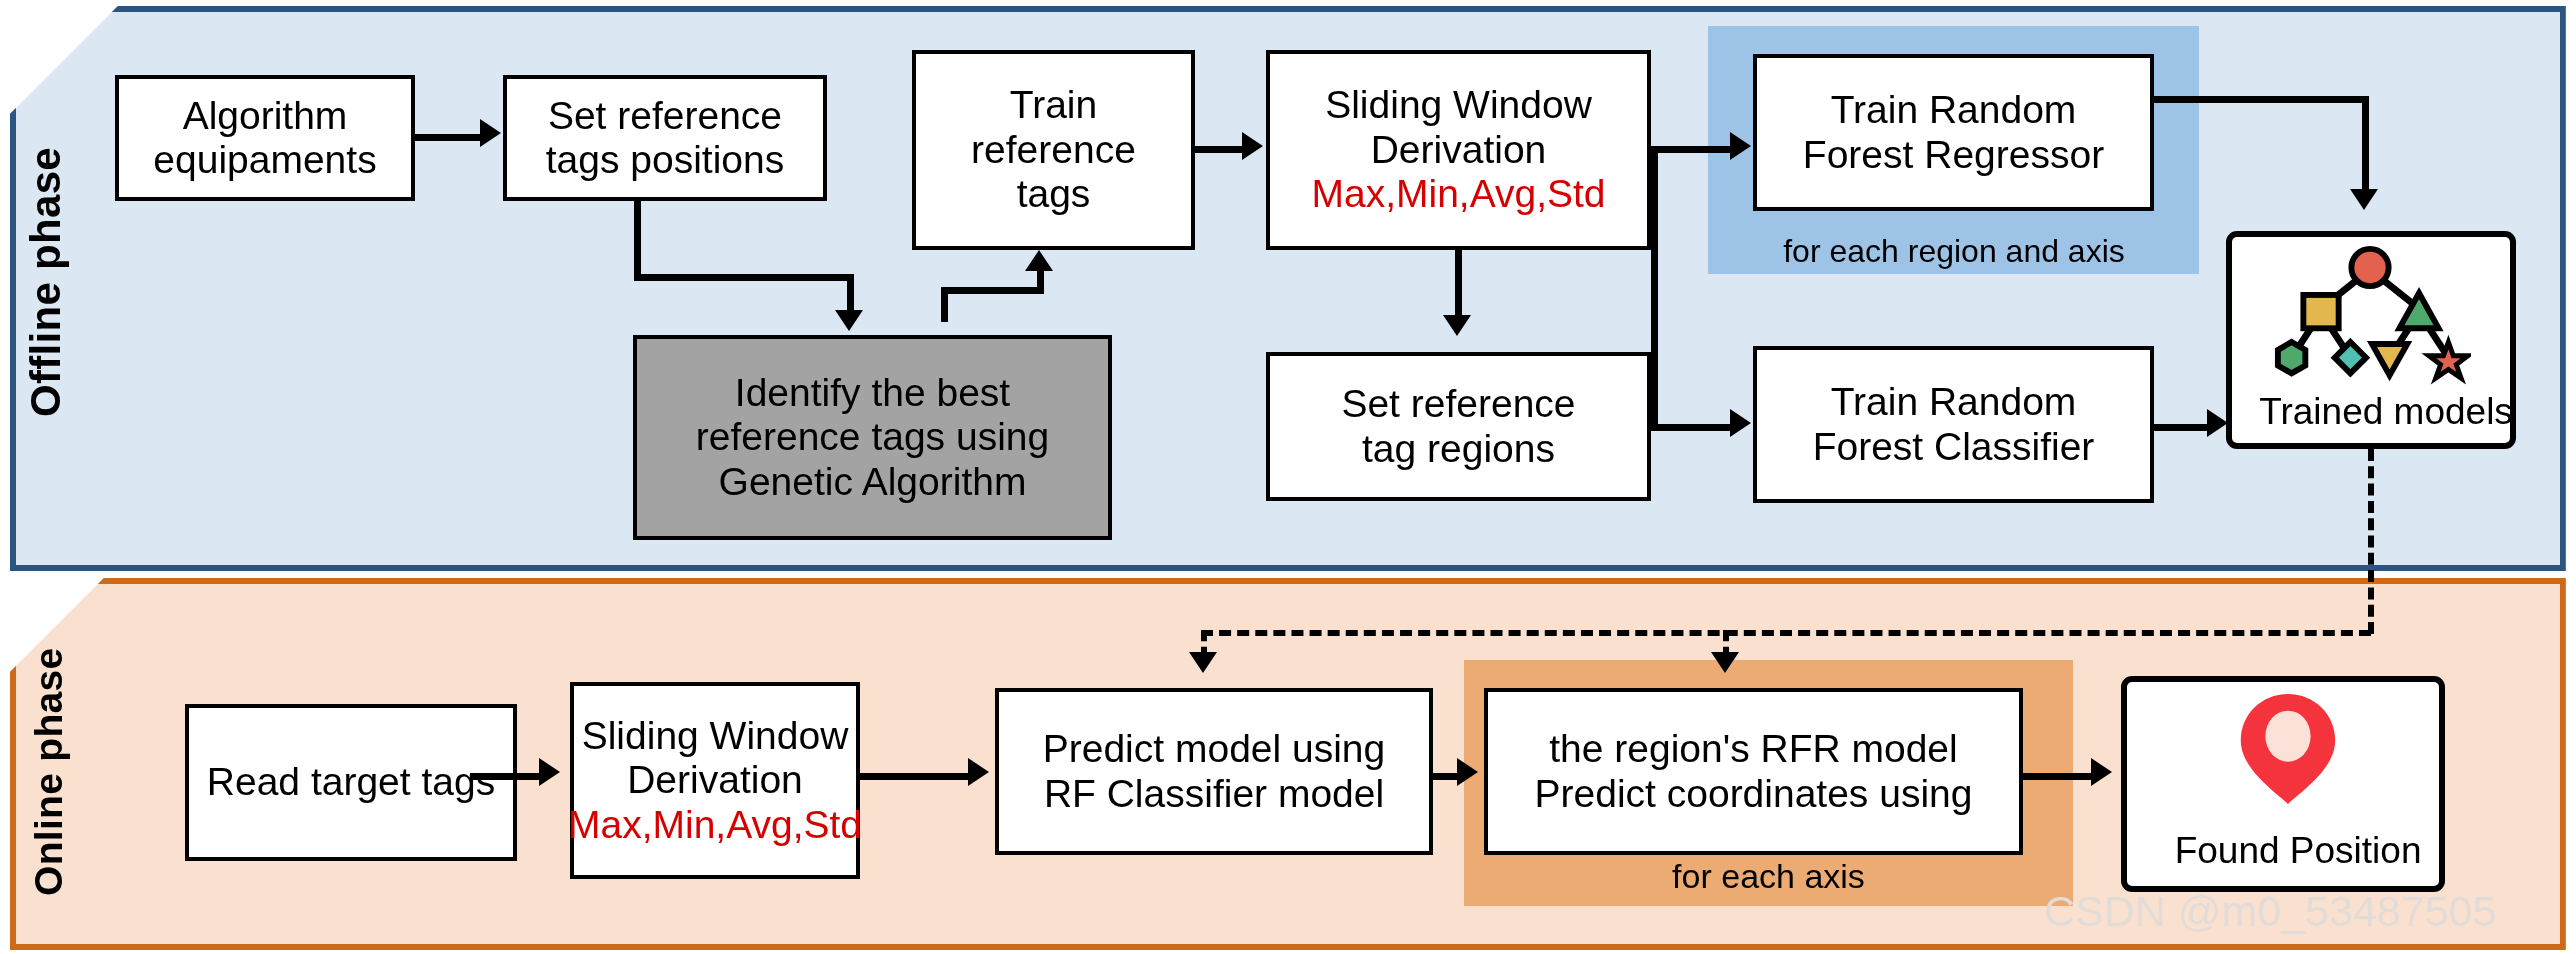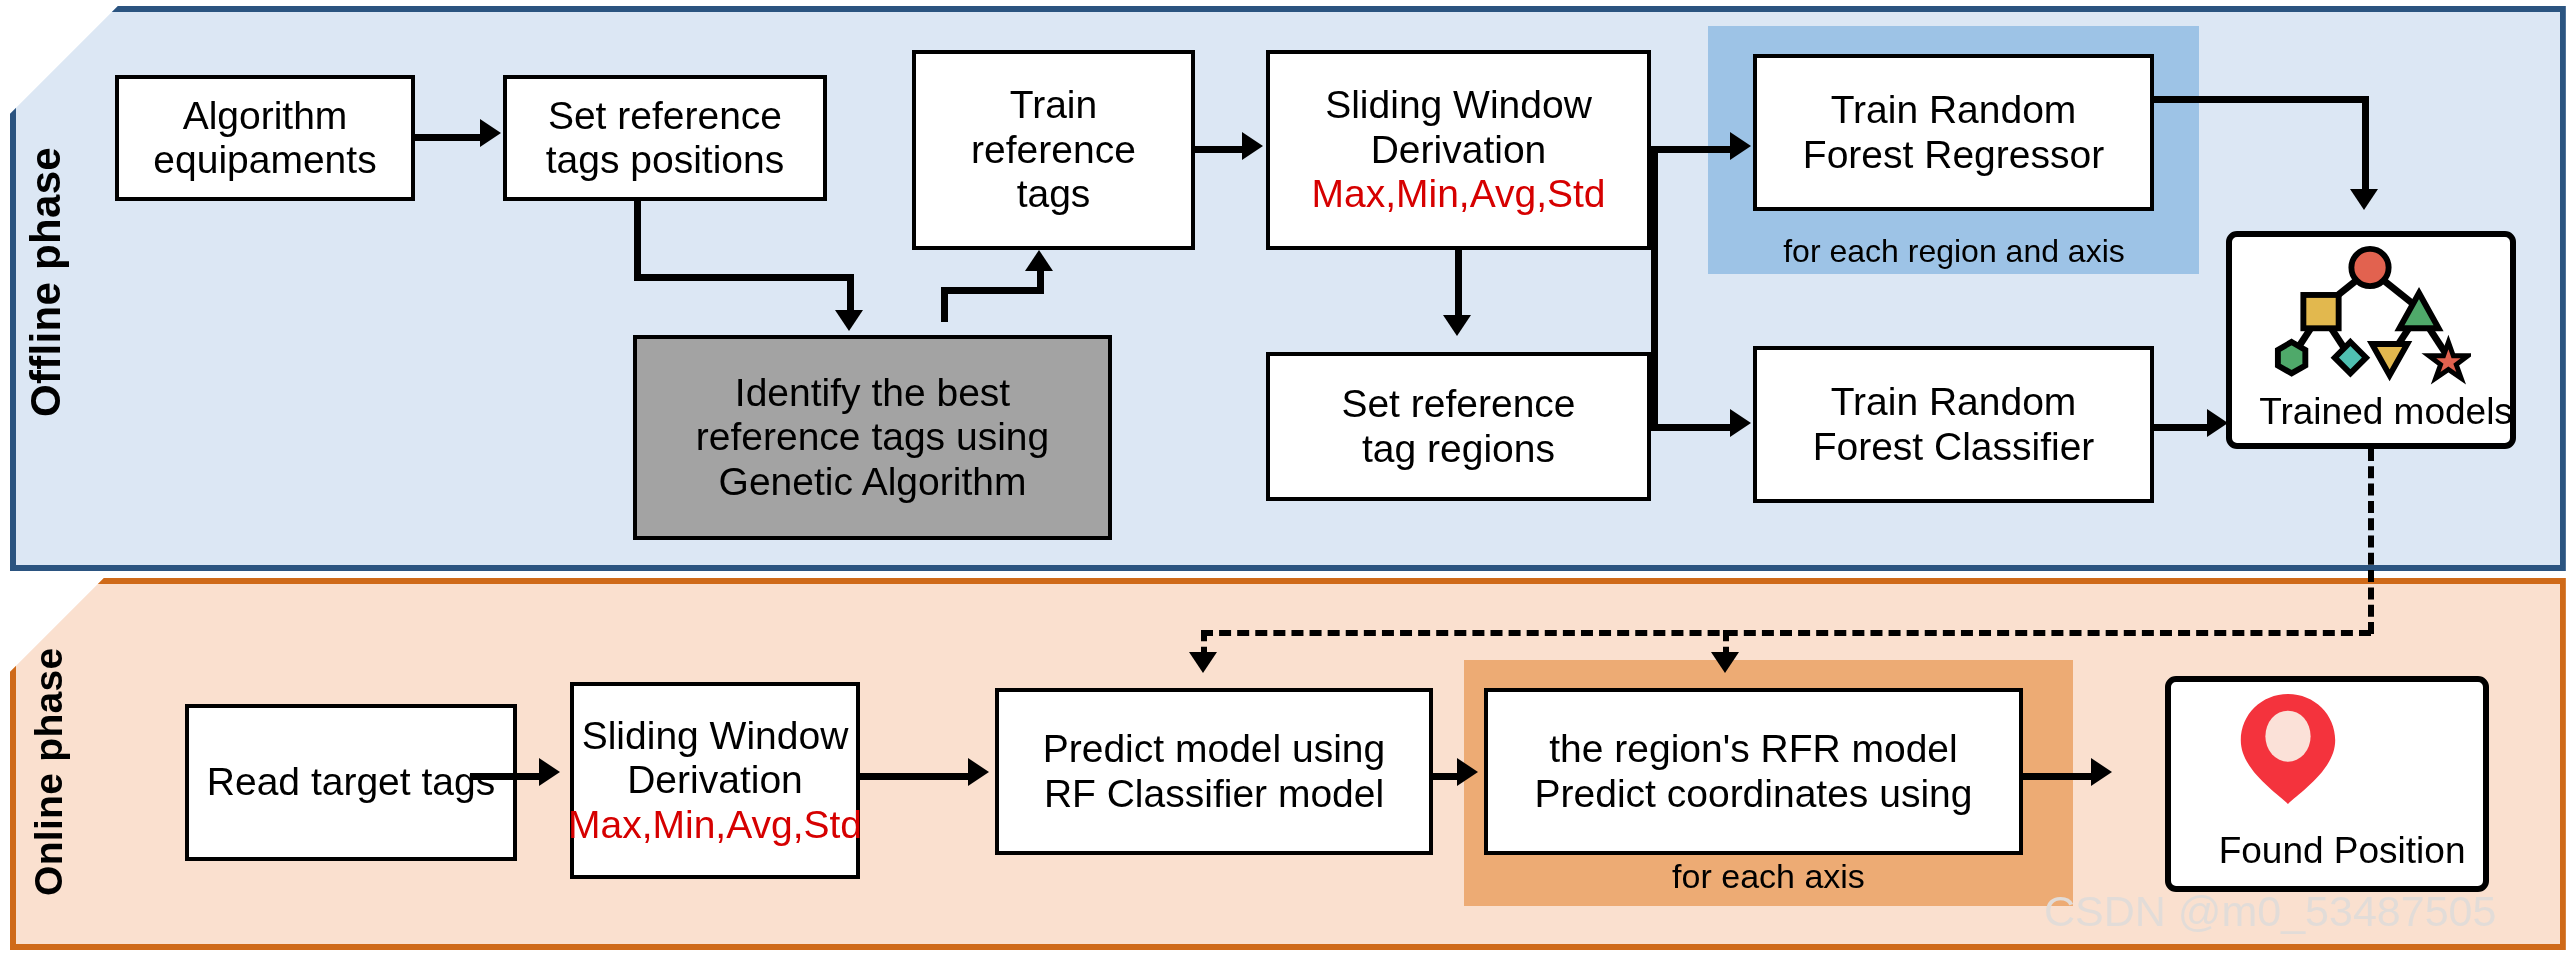--- a/index.html
+++ b/index.html
@@ -197,21 +197,21 @@
   <div class="node" style="left:995px;top:688px;width:438px;height:167px;font-size:39px;">
     <span class="ln">Predict model using</span>
     <span class="ln">RF Classifier model</span>
   </div>
 
   <div class="node" style="left:1484px;top:688px;width:539px;height:167px;font-size:39px;">
     <span class="ln">the region's RFR model</span>
     <span class="ln">Predict coordinates using</span>
   </div>
 
-  <div class="node rounded" style="left:2121px;top:676px;width:324px;height:216px;font-size:37px;justify-content:flex-end;padding-bottom:13.8px;margin-left:44px;">
+  <div class="node rounded" style="left:2121px;top:676px;width:324px;height:216px;font-size:37px;justify-content:flex-end;padding-bottom:13.8px;">
     <span class="ln">Found Position</span>
   </div>
 
   <svg class="icon" style="left:2229px;top:688px;" width="118" height="120" viewBox="0 0 120 122">
     <path d="M60 6 C33 6 12 27 12 53 C12 83 48 106 60 118 C72 106 108 83 108 53 C108 27 87 6 60 6 Z" fill="#f4333d"></path>
     <ellipse cx="60" cy="49" rx="23" ry="26" fill="#fbe1d8"></ellipse>
   </svg>
 
   <div class="ln-h" style="left:470px;top:773px;width:71px;"></div>
   <div class="arw r" style="left:539px;top:758px;"></div>

